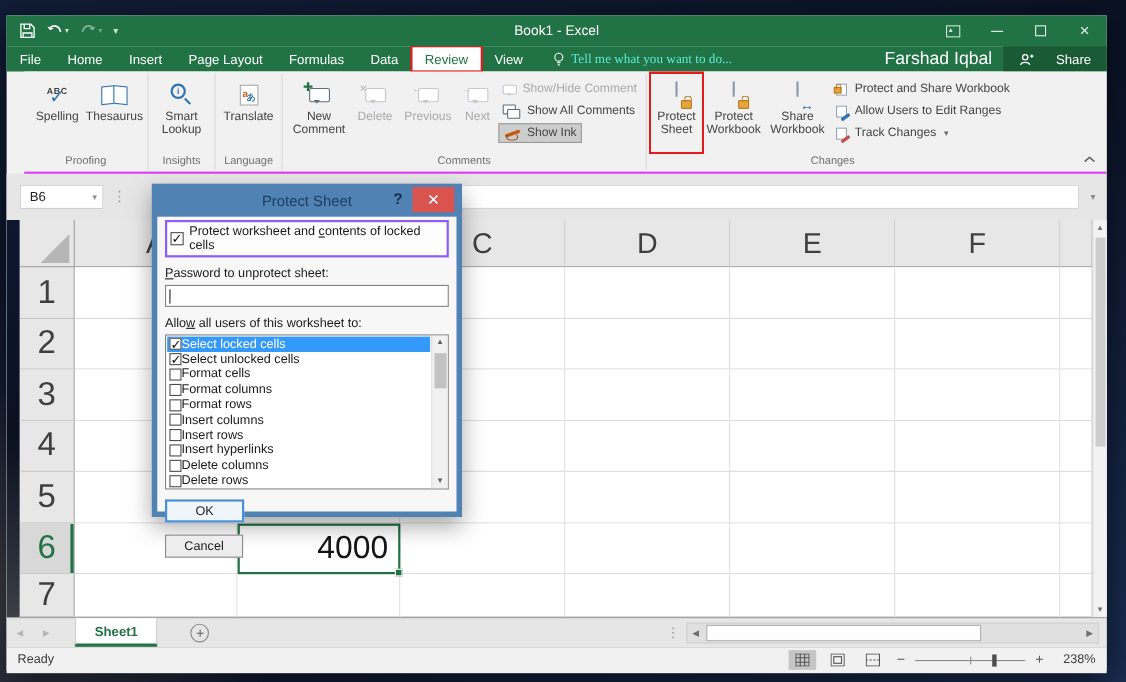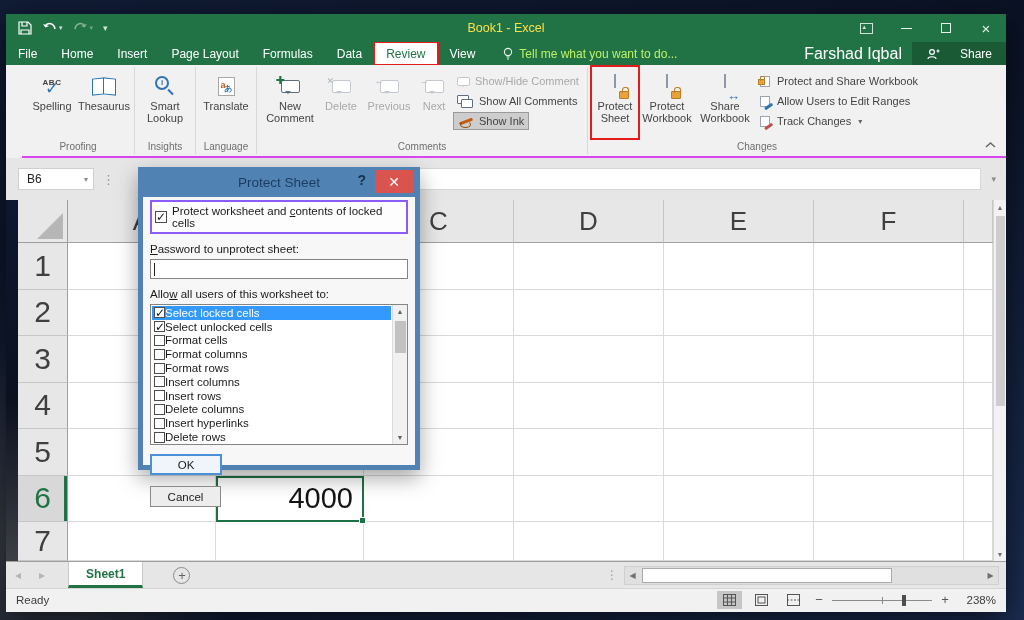--- a/index.html
+++ b/index.html
@@ -14,34 +14,34 @@
   }
   .window { position:absolute; left:6px; top:14px; width:1000px; height:598px;
     box-shadow:0 10px 30px rgba(0,0,0,.6); background:#f1f1f1; }
 
   
   .titlebar { height:28px; background:#217346; display:flex; align-items:center; position:relative; color:#fff; }
   .qat { display:flex; align-items:center; gap:10px; padding-left:12px; }
   .qat-btn { display:flex; align-items:center; gap:2px; }
   .qat-caret { font-size:7px; color:#cfe3d8; }
   .dim { opacity:.45; }
-  .win-title { position:absolute; left:0; right:0; text-align:center; font-size:12.5px; color:#fde047; }
+  .win-title { position:absolute; left:0; right:0; text-align:center; font-size:12.5px; color:#ffffff; }
   .win-ctrls { margin-left:auto; display:flex; height:100%; }
   .win-ctrls .wbtn { width:40px; height:100%; display:flex; align-items:center; justify-content:center; color:#e9f2ed; }
   .ico-min { width:11px; height:1px; background:#e9f2ed; }
   .ico-max { width:10px; height:10px; border:1px solid #e9f2ed; }
   .ico-close { font-size:15px; line-height:1; }
   .ico-ribopts { width:13px; height:11px; border:1px solid #cfe3d8; position:relative; }
   .ico-ribopts::after { content:"▴"; position:absolute; left:2px; top:-1px; font-size:7px; color:#cfe3d8; }
 
   
   .tabrow { height:23px; background:#217346; display:flex; align-items:stretch; color:#fff; font-size:12px; }
   .rtab { padding:0 12px; display:flex; align-items:center; cursor:default; }
   .rtab.active { background:#fff; color:#217346; outline:2px solid #e31b1b; outline-offset:-1px; }
-  .tellme { display:flex; align-items:center; gap:6px; margin-left:16px; color:#bef264; }
+  .tellme { display:flex; align-items:center; gap:6px; margin-left:16px; color:#5eead4;font-family:Liberation Serif, serif; }
   .bulb { width:10px; height:14px; }
   .account { margin-left:auto; display:flex; align-items:center; font-size:16px; padding-right:10px; }
   .sharebtn { display:flex; align-items:center; gap:20px; background:#1a5a35; padding:0 14px; font-size:12px; }
 
   
   .ribbon { height:93px; background:#f1f1f1; display:flex; position:relative; border-bottom:2px solid #d946ef;margin-left:16px; }
   .grp { display:flex; flex-direction:column; padding:2px 4px 0 4px; }
   .grp-main { display:flex; flex:1; align-items:flex-start; }
   .grp-label { text-align:center; font-size:10px; color:#6e6e6e; height:17px; line-height:15px; }
   .vsep { width:1px; background:#d9d9d9; margin:2px 0; }
@@ -601,25 +601,25 @@
         <div class="lrow">
             <span class="cb"></span>
             <span>Insert columns</span>
           </div>
         <div class="lrow">
             <span class="cb"></span>
             <span>Insert rows</span>
           </div>
         <div class="lrow">
             <span class="cb"></span>
+            <span>Insert hyperlinks</span>
+          </div>
+        <div class="lrow">
+            <span class="cb"></span>
             <span>Delete columns</span>
-          </div>
-        <div class="lrow">
-            <span class="cb"></span>
-            <span>Insert hyperlinks</span>
           </div>
         <div class="lrow">
             <span class="cb"></span>
             <span>Delete rows</span>
           </div>
         <div class="lb-scroll">
           <span class="a">▲</span>
           <span class="th"></span>
           <span class="a bot">▼</span>
         </div>

